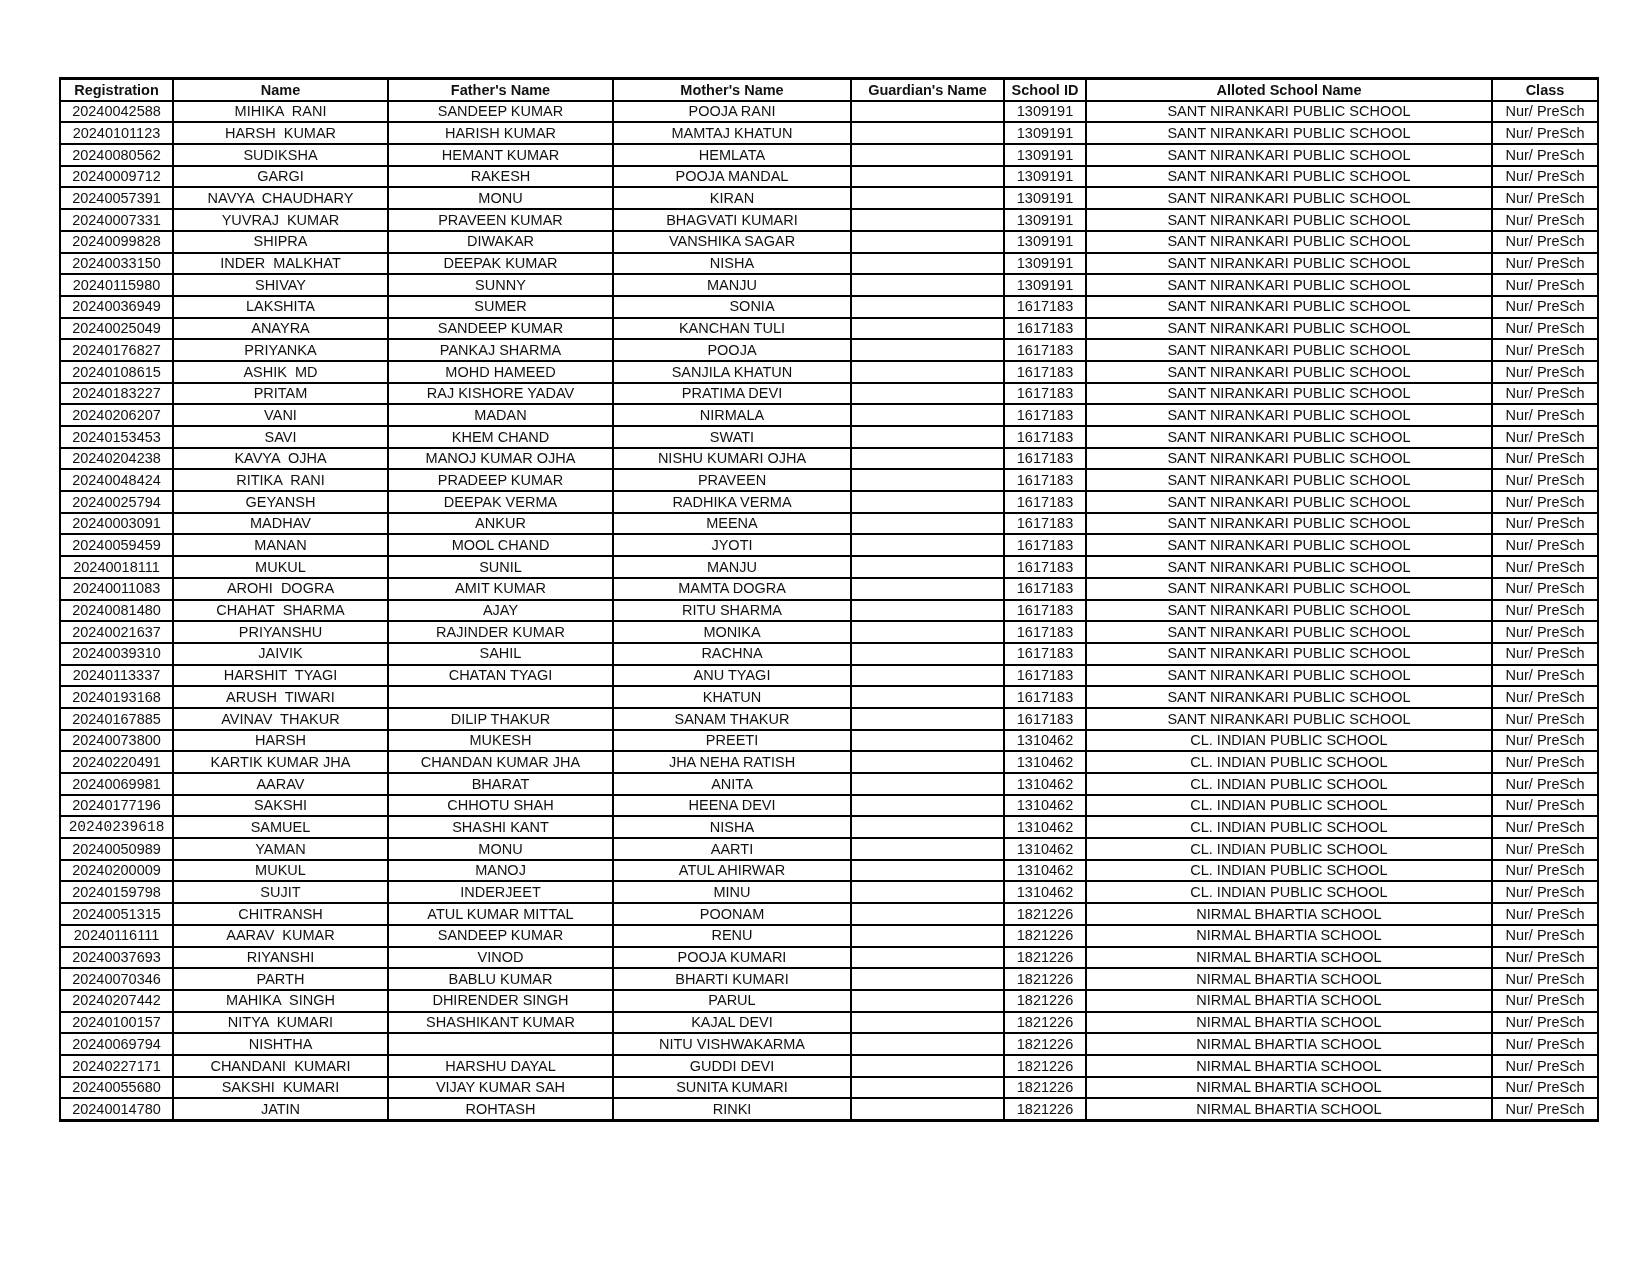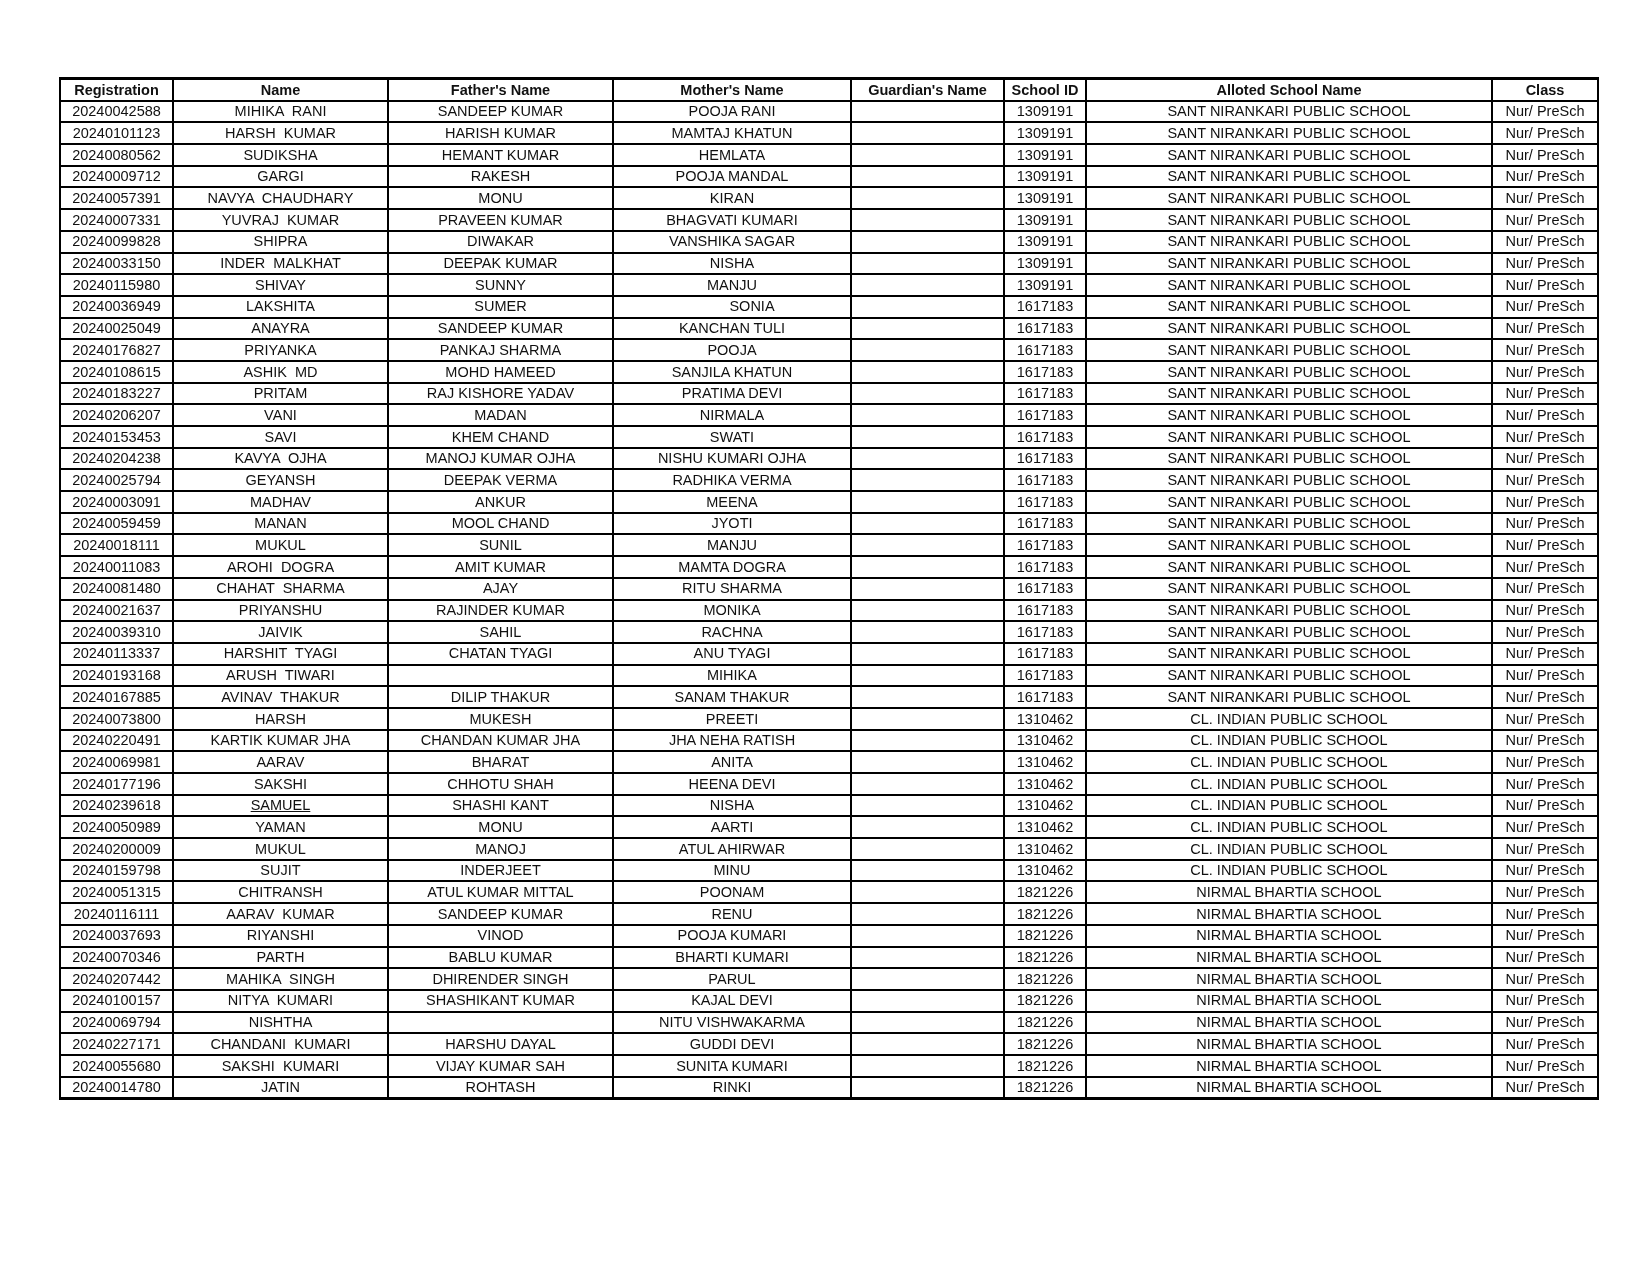--- a/index.html
+++ b/index.html
@@ -255,20 +255,30 @@
           <td class="col-reg" style="white-space: pre;">20240204238</td>
           <td style="white-space: pre;">KAVYA  OJHA</td>
           <td style="white-space: pre;">MANOJ KUMAR OJHA</td>
           <td style="white-space: pre;">NISHU KUMARI OJHA</td>
           <td style="white-space: pre;"></td>
           <td class="col-sid" style="white-space: pre;">1617183</td>
           <td style="white-space: pre;">SANT NIRANKARI PUBLIC SCHOOL</td>
           <td class="col-class" style="white-space: pre;">Nur/ PreSch</td>
         </tr>
         <tr>
+          <td class="col-reg" style="white-space: pre;">20240048424</td>
+          <td style="white-space: pre;">RITIKA  RANI</td>
+          <td style="white-space: pre;">PRADEEP KUMAR</td>
+          <td style="white-space: pre;">PRAVEEN</td>
+          <td style="white-space: pre;"></td>
+          <td class="col-sid" style="white-space: pre;">1617183</td>
+          <td style="white-space: pre;">SANT NIRANKARI PUBLIC SCHOOL</td>
+          <td class="col-class" style="white-space: pre;">Nur/ PreSch</td>
+        </tr>
+        <tr>
           <td class="col-reg" style="white-space: pre;">20240025794</td>
           <td style="white-space: pre;">GEYANSH</td>
           <td style="white-space: pre;">DEEPAK VERMA</td>
           <td style="white-space: pre;">RADHIKA VERMA</td>
           <td style="white-space: pre;"></td>
           <td class="col-sid" style="white-space: pre;">1617183</td>
           <td style="white-space: pre;">SANT NIRANKARI PUBLIC SCHOOL</td>
           <td class="col-class" style="white-space: pre;">Nur/ PreSch</td>
         </tr>
         <tr>
@@ -348,21 +358,21 @@
           <td style="white-space: pre;">ANU TYAGI</td>
           <td style="white-space: pre;"></td>
           <td class="col-sid" style="white-space: pre;">1617183</td>
           <td style="white-space: pre;">SANT NIRANKARI PUBLIC SCHOOL</td>
           <td class="col-class" style="white-space: pre;">Nur/ PreSch</td>
         </tr>
         <tr>
           <td class="col-reg" style="white-space: pre;">20240193168</td>
           <td style="white-space: pre;">ARUSH  TIWARI</td>
           <td style="white-space: pre;"></td>
-          <td style="white-space: pre;">MIHIKA</td>
+          <td style="white-space: pre;">KHATUN</td>
           <td style="white-space: pre;"></td>
           <td class="col-sid" style="white-space: pre;">1617183</td>
           <td style="white-space: pre;">SANT NIRANKARI PUBLIC SCHOOL</td>
           <td class="col-class" style="white-space: pre;">Nur/ PreSch</td>
         </tr>
         <tr>
           <td class="col-reg" style="white-space: pre;">20240167885</td>
           <td style="white-space: pre;">AVINAV  THAKUR</td>
           <td style="white-space: pre;">DILIP THAKUR</td>
           <td style="white-space: pre;">SANAM THAKUR</td>
@@ -405,22 +415,22 @@
           <td class="col-reg" style="white-space: pre;">20240177196</td>
           <td style="white-space: pre;">SAKSHI</td>
           <td style="white-space: pre;">CHHOTU SHAH</td>
           <td style="white-space: pre;">HEENA DEVI</td>
           <td style="white-space: pre;"></td>
           <td class="col-sid" style="white-space: pre;">1310462</td>
           <td style="white-space: pre;">CL. INDIAN PUBLIC SCHOOL</td>
           <td class="col-class" style="white-space: pre;">Nur/ PreSch</td>
         </tr>
         <tr>
-          <td class="col-reg" style="white-space: pre;">20240239618</td>
-          <td style="white-space: pre; text-decoration: underline;">SAMUEL</td>
+          <td class="col-reg" style="white-space: pre; font-family: Liberation Mono, monospace;">20240239618</td>
+          <td style="white-space: pre;">SAMUEL</td>
           <td style="white-space: pre;">SHASHI KANT</td>
           <td style="white-space: pre;">NISHA</td>
           <td style="white-space: pre;"></td>
           <td class="col-sid" style="white-space: pre;">1310462</td>
           <td style="white-space: pre;">CL. INDIAN PUBLIC SCHOOL</td>
           <td class="col-class" style="white-space: pre;">Nur/ PreSch</td>
         </tr>
         <tr>
           <td class="col-reg" style="white-space: pre;">20240050989</td>
           <td style="white-space: pre;">YAMAN</td>

